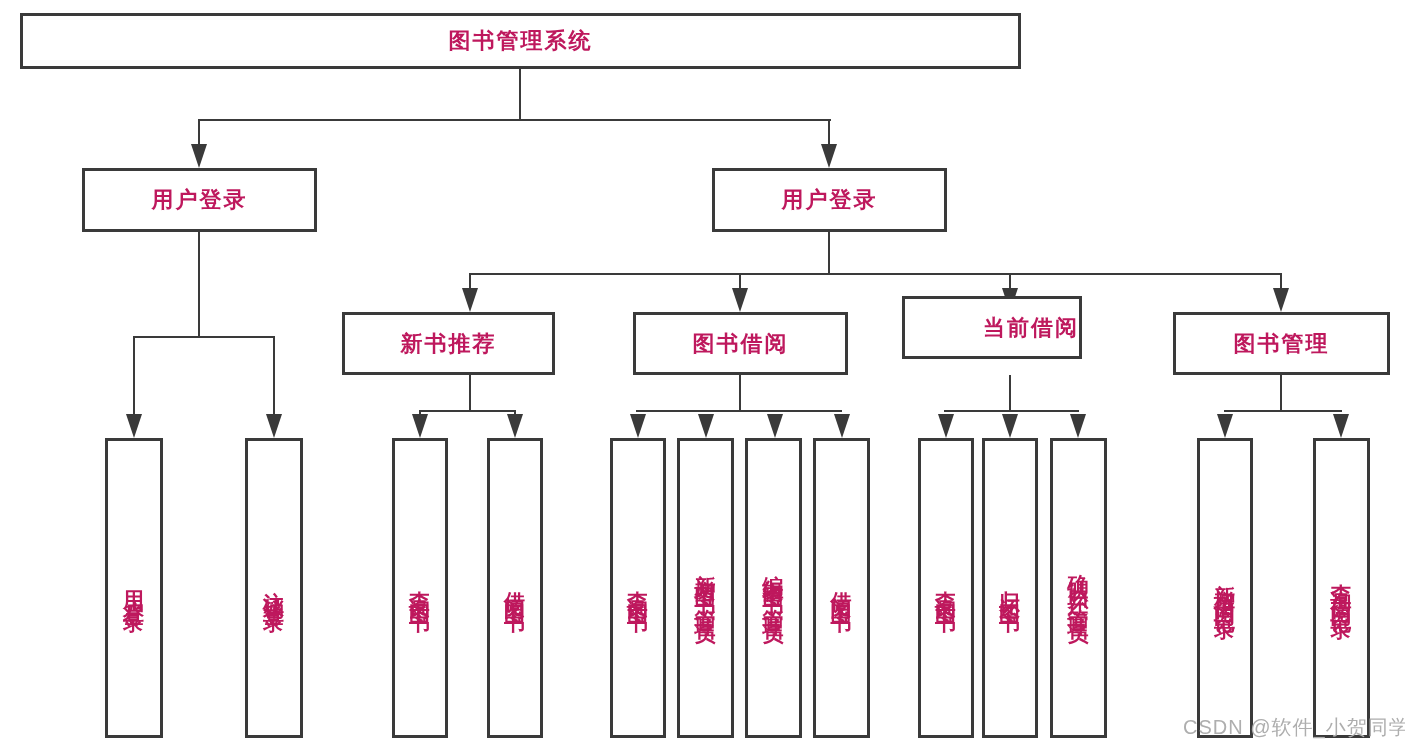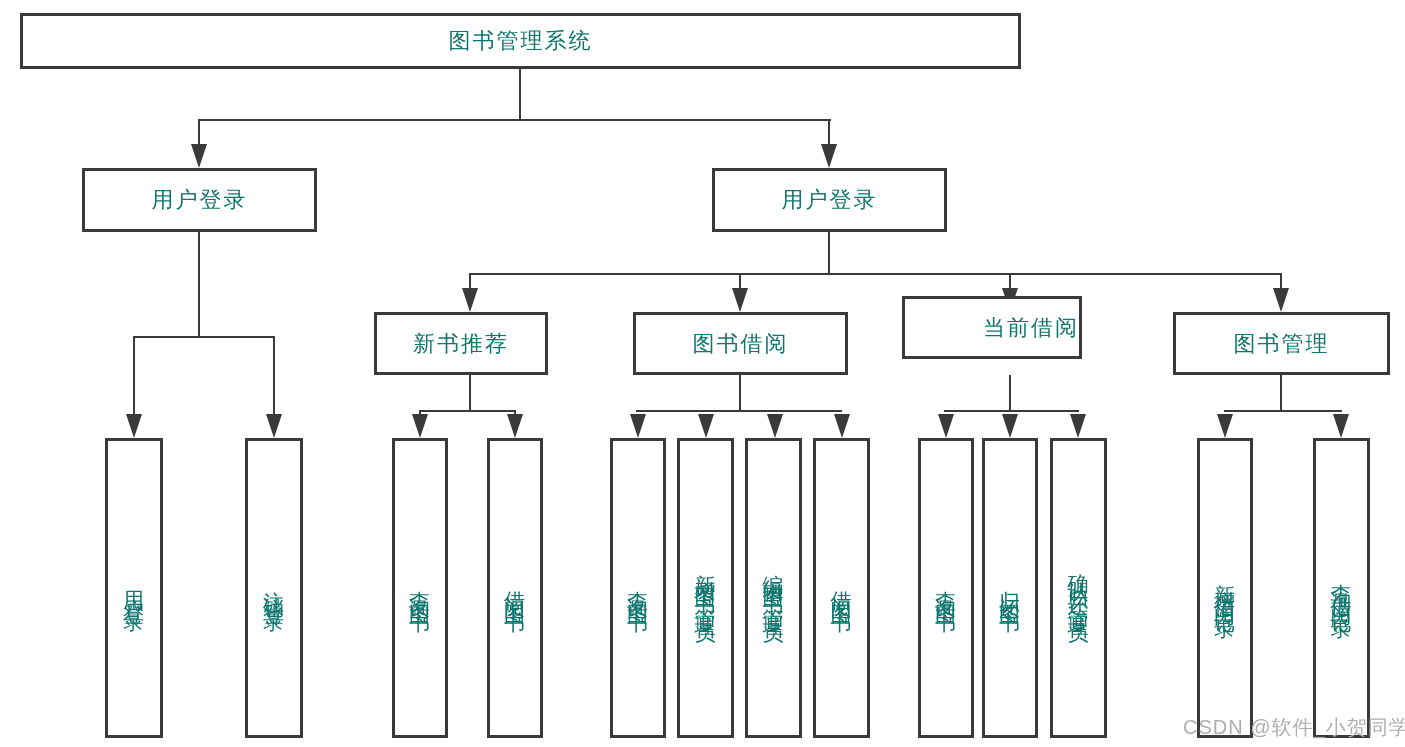--- a/index.html
+++ b/index.html
@@ -13,24 +13,25 @@
   .box{
     position:absolute;
     box-sizing:border-box;
     border:3px solid #3a3a3a;
     background:#ffffff;
     display:flex;
     align-items:center;
     justify-content:center;
   }
   .box .lbl{
-    color:#0f766e;
+    color:#be185d;
     font-size:22px;
     letter-spacing:2px;
     white-space:nowrap;
+    font-weight:bold;
   }
   .box.vbox .lbl{
     writing-mode:vertical-rl;
     text-orientation:mixed;
     letter-spacing:7px;
     font-size:21px;
     white-space:normal;
     line-height:1;
   }
   .lv{position:absolute;width:2px;background:#3a3a3a;}
@@ -109,21 +110,21 @@
     <span class="lbl">图书管理系统</span>
   </div>
 
   <div class="box" style="left:82px;top:168px;width:235px;height:64px;">
     <span class="lbl">用户登录</span>
   </div>
   <div class="box" style="left:712px;top:168px;width:235px;height:64px;">
     <span class="lbl">用户登录</span>
   </div>
 
-  <div class="box" style="left:374px;top:312px;width:174px;height:63px;">
+  <div class="box" style="left:342px;top:312px;width:213px;height:63px;">
     <span class="lbl">新书推荐</span>
   </div>
   <div class="box" style="left:633px;top:312px;width:215px;height:63px;">
     <span class="lbl">图书借阅</span>
   </div>
   <div class="box" style="left:902px;top:296px;width:180px;height:63px;justify-content:flex-end;">
     <span class="lbl">当前借阅</span>
   </div>
   <div class="box" style="left:1173px;top:312px;width:217px;height:63px;">
     <span class="lbl">图书管理</span>

